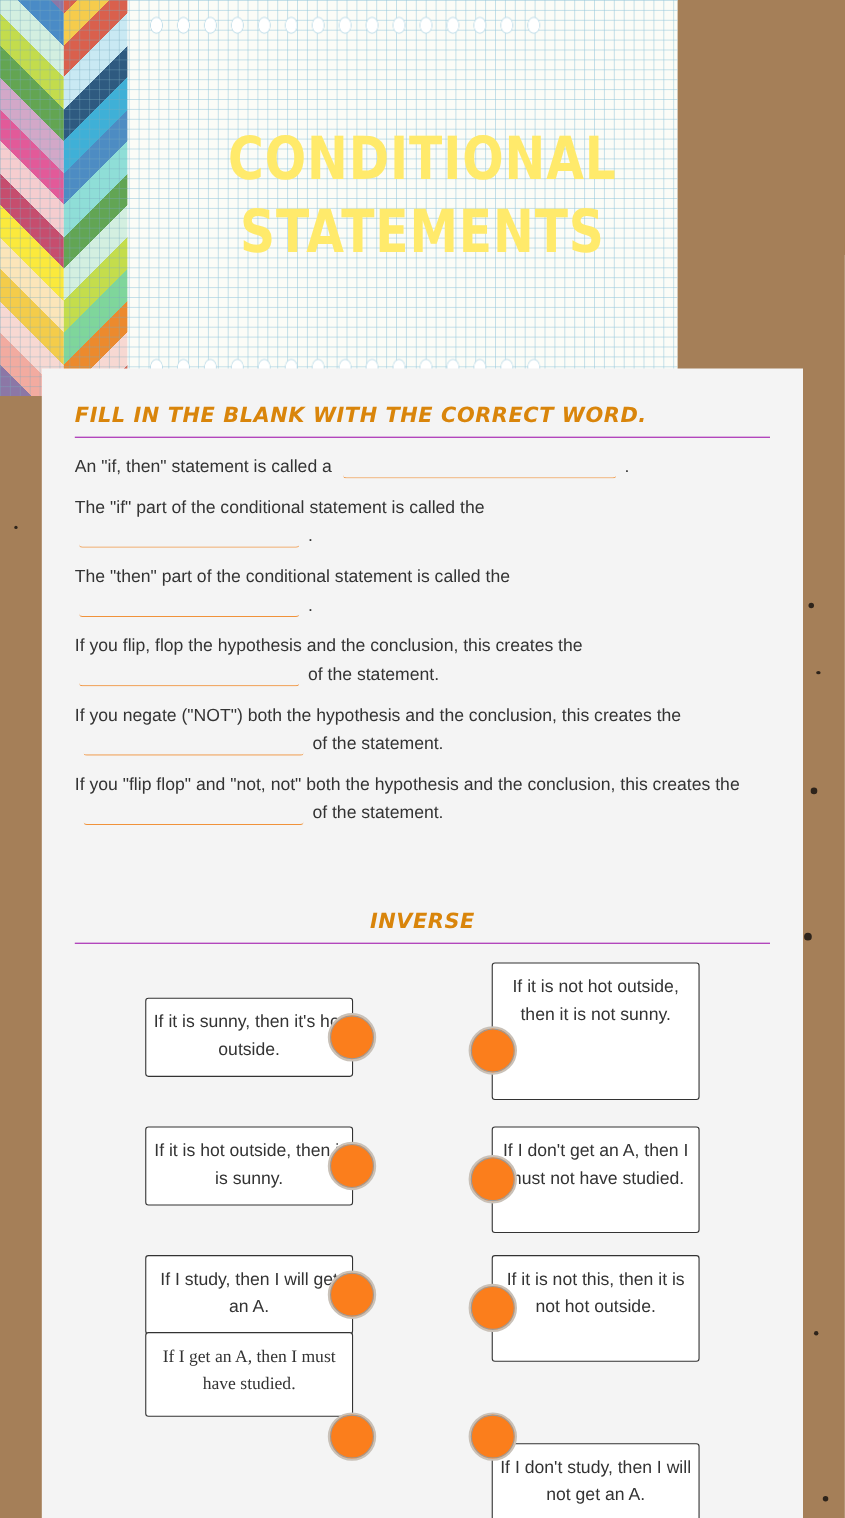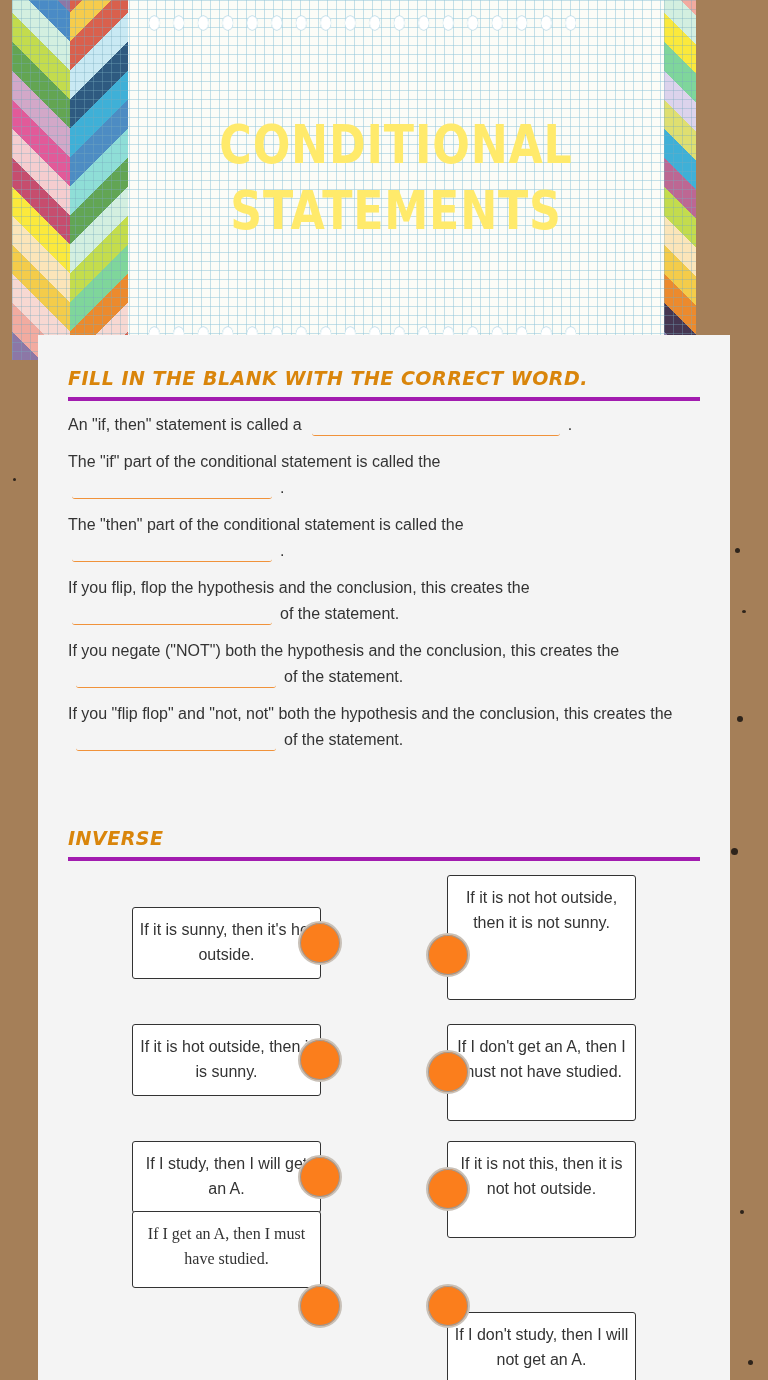--- a/index.html
+++ b/index.html
@@ -4,21 +4,21 @@
 <style>
   * { box-sizing: border-box; margin: 0; padding: 0; }
   html, body { width: 768px; height: 1380px; overflow: hidden; }
   body {
     position: relative;
     font-family: "DejaVu Sans", sans-serif;
     background: #a57f58;
   }
   
   .banner {
-    position: absolute; left: 12px; top: 0; width: 684px; height: 360px;
+    position: absolute; left: 0; top: 0; width: 616px; height: 360px;
     background-color: #fbfcf7;
     background-image:
       linear-gradient(rgba(150,200,220,0.55) 1px, transparent 1px),
       linear-gradient(90deg, rgba(150,200,220,0.55) 1px, transparent 1px);
     background-size: 9px 9px;
     overflow: hidden;
     padding-left: 40px;
   }
   .banner .holes {
     position: absolute; left: 130px; right: 120px; height: 16px;
@@ -95,21 +95,21 @@
     position: absolute; left: 38px; top: 335px; width: 692px; height: 1060px;
     background: #f4f4f4;
   }
   .section-head {
     position: absolute; left: 30px; right: 30px;
     color: #d9850b;
     font-weight: bold;
     font-size: 19px;
     letter-spacing: 0.5px;
     text-transform: uppercase;
-    border-bottom: 4px solid #a21caf;
+    border-bottom: 1px solid #a21caf;
     padding-bottom: 8px;
     font-style: italic;
   }
   .para {
     position: absolute; left: 30px; width: 630px;
     font-size: 16px; line-height: 26px; color: #333;
     font-family: "Liberation Sans", sans-serif;
   }
   .blank {
     display: inline-block; width: 200px; height: 20px;
@@ -193,21 +193,21 @@
   </div>
 
   <div class="para" style="top:303px;">
     <span>If you negate ("NOT") both the hypothesis and the conclusion, this creates the</span><span class="blank"></span><span>of the statement.</span>
   </div>
 
   <div class="para" style="top:366px;">
     <span>If you "flip flop" and "not, not" both the hypothesis and the conclusion, this creates the</span><span class="blank"></span><span>of the statement.</span>
   </div>
 
-  <div class="section-head" style="top:492px;">Inverse</div>
+  <div class="section-head" style="top:492px;text-align:center;">Inverse</div>
 
 
   <div class="match-box" style="left:94px;top:572px;height:72px;">If it is sunny, then it's hot outside.</div>
   <div class="match-box" style="left:94px;top:689px;height:72px;">If it is hot outside, then it is sunny.</div>
   <div class="match-box" style="left:94px;top:806px;height:72px;">If I study, then I will get an A.</div>
   <div class="match-box" style="left:94px;top:876px;height:77px;font-family:Liberation Serif, serif;">If I get an A, then I must have studied.</div>
 
   <div class="match-box" style="left:409px;top:540px;height:125px;">If it is not hot outside, then it is not sunny.</div>
   <div class="match-box" style="left:409px;top:689px;height:97px;">If I don't get an A, then I must not have studied.</div>
   <div class="match-box" style="left:409px;top:806px;height:97px;">If it is not this, then it is not hot outside.</div>

